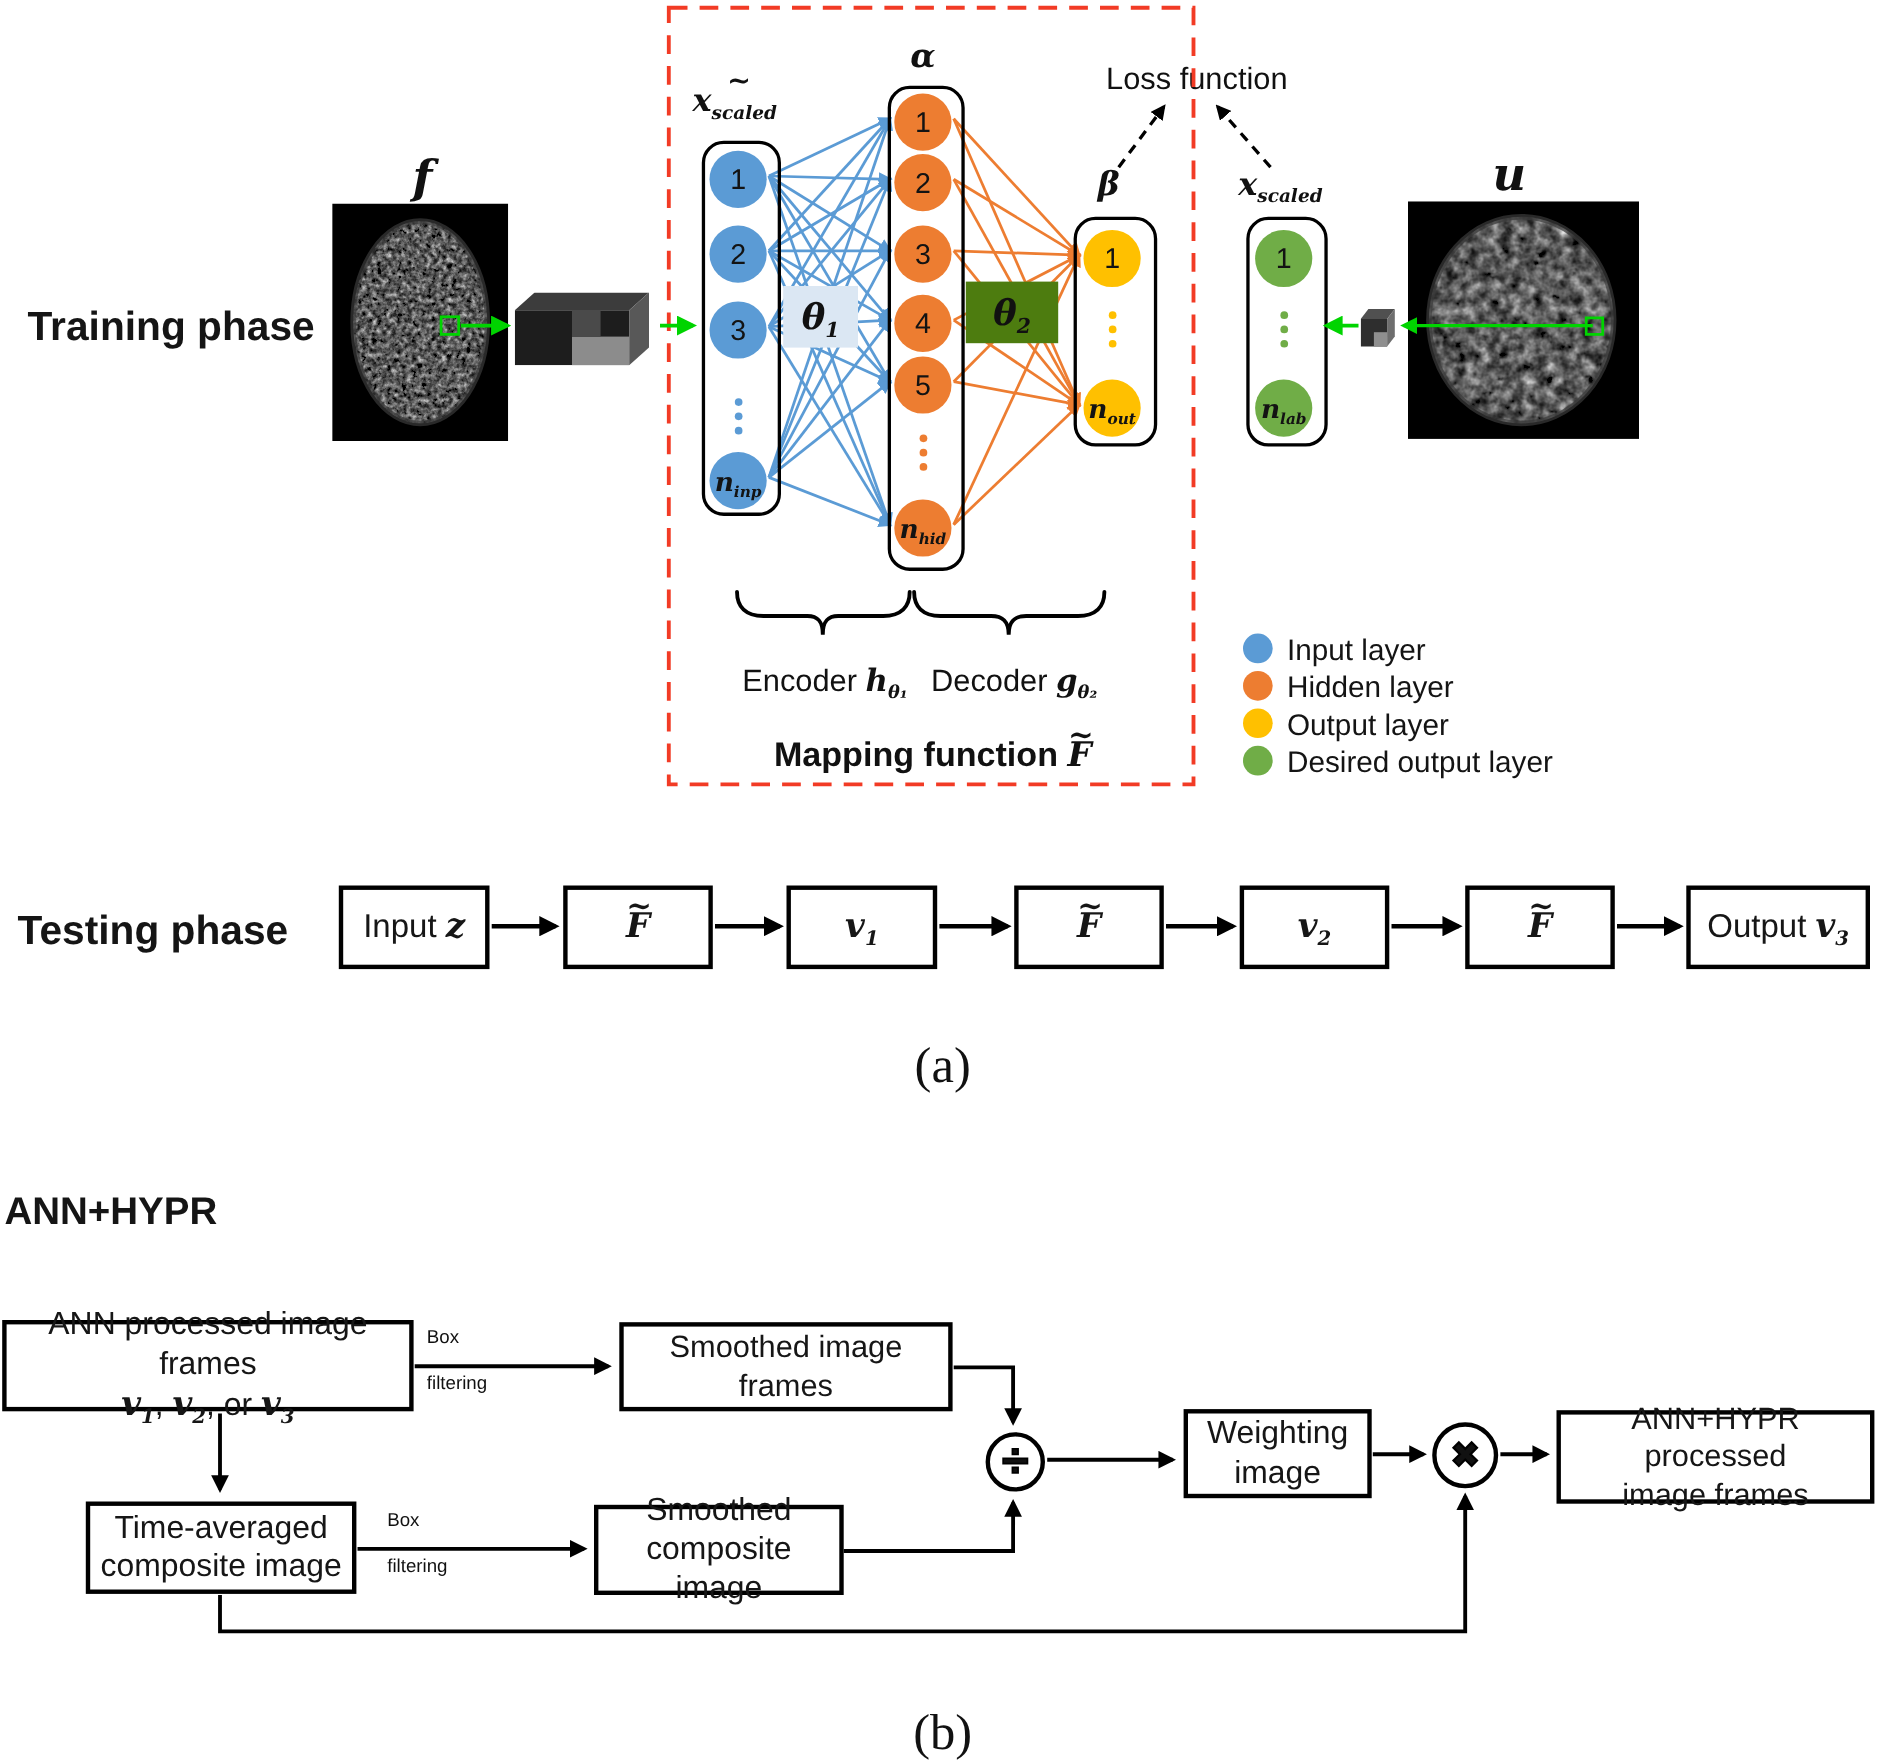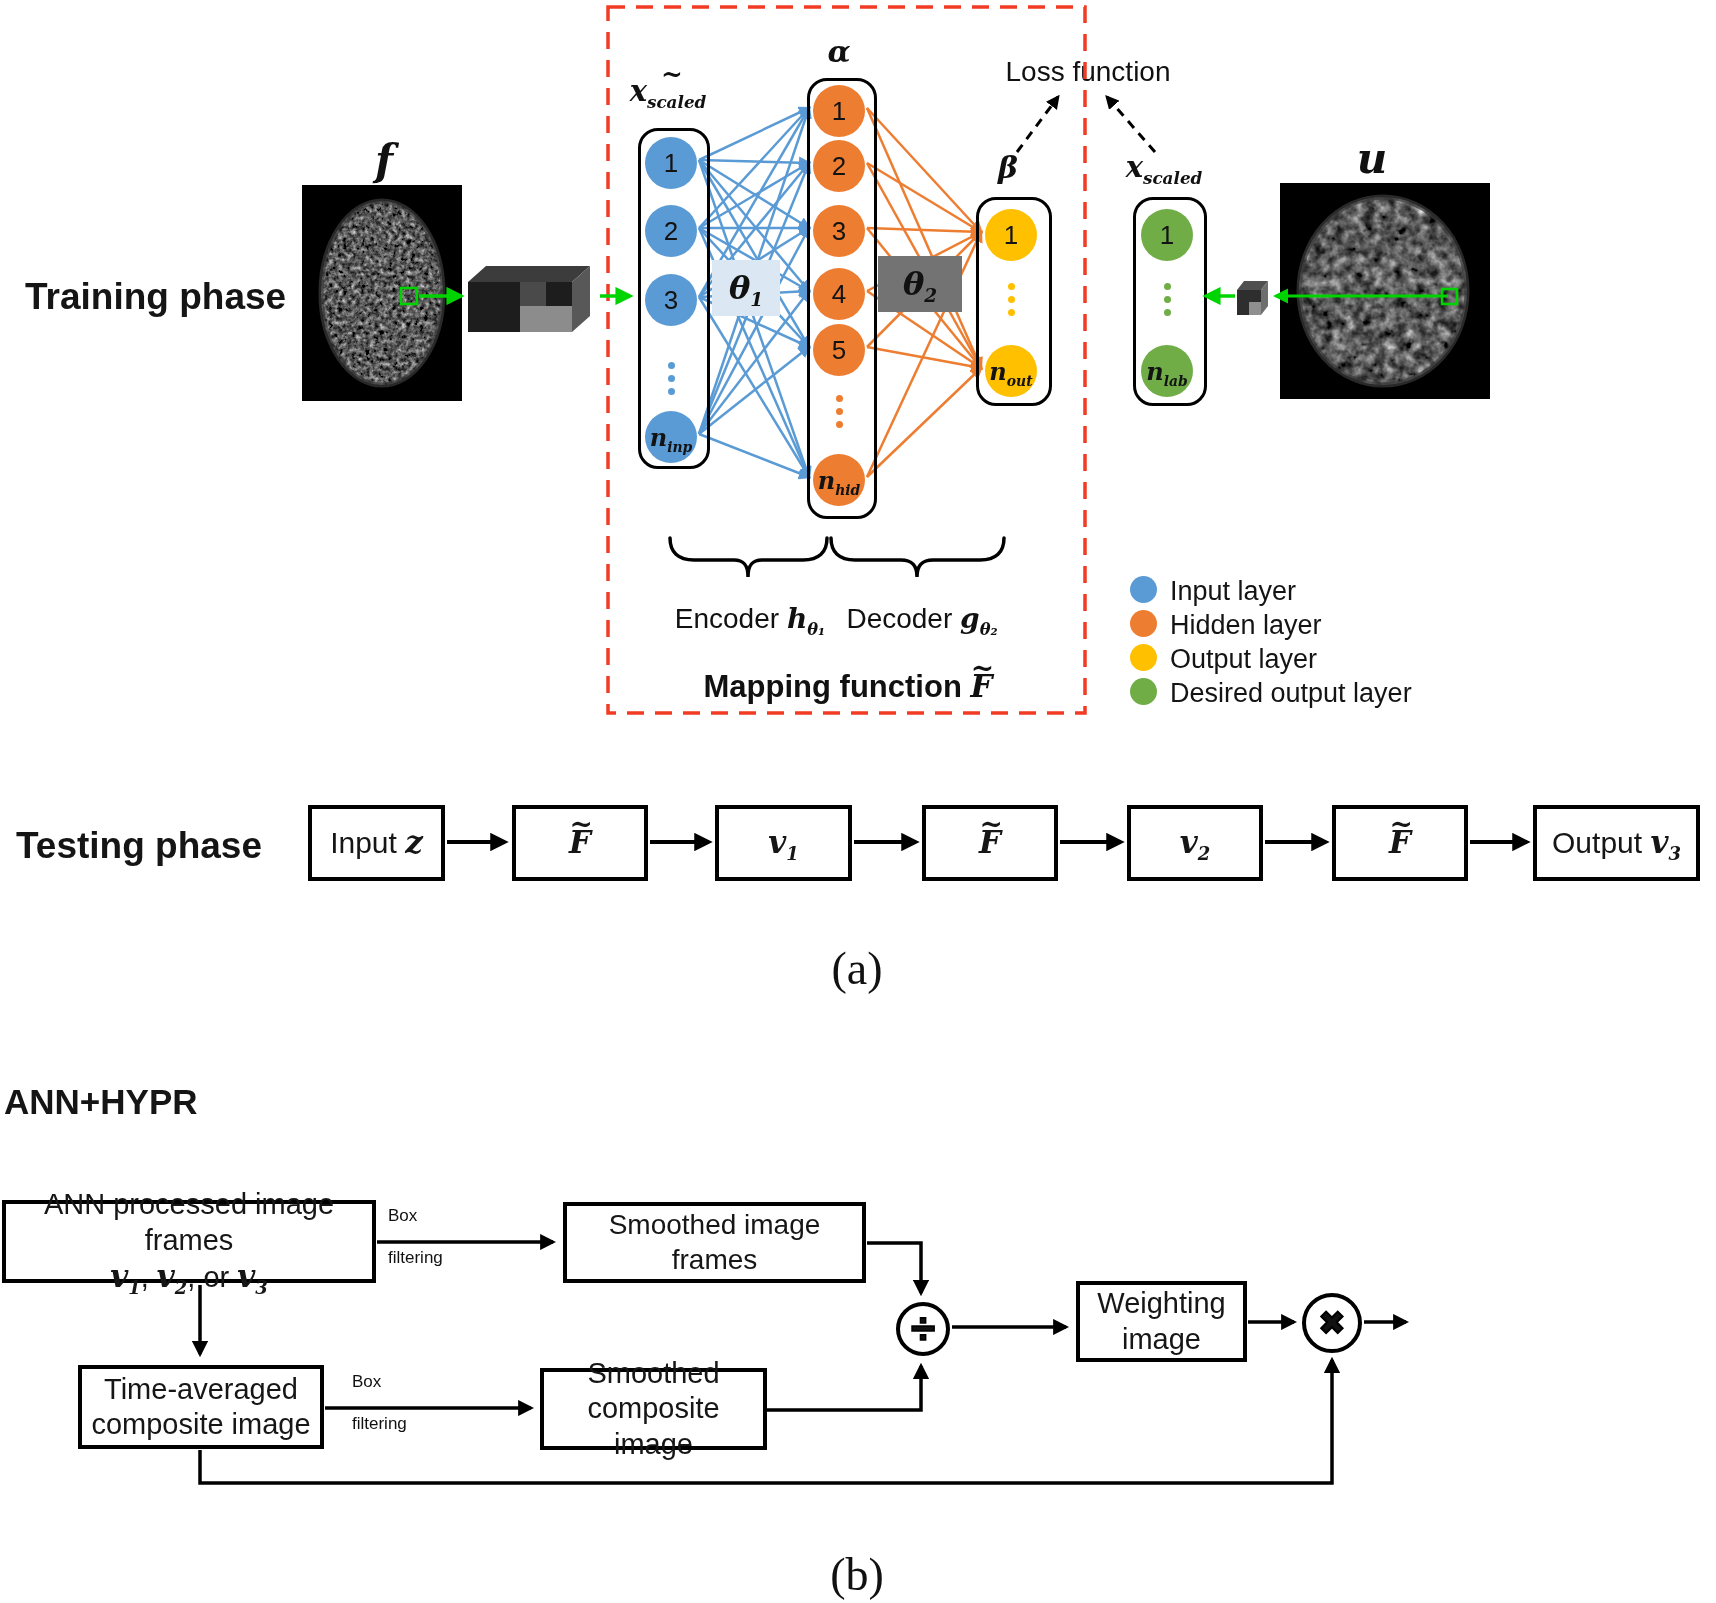--- a/index.html
+++ b/index.html
@@ -188,21 +188,21 @@
   <div class="clabel" style="left:606px;top:74px;width:124px;font-size:29px"><span class="math"><span class="tld">~</span><span>x</span><sub>scaled</sub></span></div>
   <div class="clabel" style="left:799px;top:34px;width:80px;font-size:30px"><span class="math"><span>α</span></span></div>
   <div class="clabel" style="left:968px;top:150px;width:80px;font-size:30px"><span class="math"><span>β</span></span></div>
   <div class="clabel" style="left:1106px;top:150px;width:116px;font-size:29px"><span class="math"><span>x</span><sub>scaled</sub></span></div>
 
   <div class="clabel" style="left:993px;top:56px;width:190px;font-size:28px">Loss function</div>
 
   <div class="theta-box" style="left:712px;top:260px;width:68px;height:56px;background:#dbe7f3">
       <span class="math"><span>θ</span><sub>1</sub></span>
     </div>
-  <div class="theta-box" style="left:878px;top:256px;width:84px;height:56px;background:#737373">
+  <div class="theta-box" style="left:878px;top:256px;width:84px;height:56px;background:#4d7c0f">
       <span class="math"><span>θ</span><sub>2</sub></span>
     </div>
 
   <div id="layers">
       <div class="layer" style="left: 638px; top: 128px; width: 66px; height: 335px;">
         <div class="node" style="left: 4px; top: 6px; background: rgb(91, 155, 213);">1</div>
         <div class="node" style="left: 4px; top: 74px; background: rgb(91, 155, 213);">2</div>
         <div class="node" style="left: 4px; top: 143px; background: rgb(91, 155, 213);">3</div>
         <div class="dotcol" style="left: 4px; top: 231px;">
           <div class="dot" style="background: rgb(91, 155, 213);"></div>
@@ -316,20 +316,24 @@
       <div><span class="pl">composite image</span></div>
     </div>
   <div class="fbox" style="left:540px;top:1368px;width:227px;height:82px">
       <div><span class="pl">Smoothed</span></div>
       <div><span class="pl">composite image</span></div>
     </div>
   <div class="fbox" style="left:1076px;top:1281px;width:171px;height:81px">
       <div><span class="pl">Weighting</span></div>
       <div><span class="pl">image</span></div>
     </div>
+  <div class="fbox" style="left:1415px;top:1282px;width:289px;height:85px;font-size:28px">
+      <div><span class="pl">ANN+HYPR processed</span></div>
+      <div><span class="pl">image frames</span></div>
+    </div>
 
   <div class="bf-word" style="left:388px;top:1206px">Box</div>
   <div class="bf-word" style="left:388px;top:1248px">filtering</div>
   <div class="bf-word" style="left:352px;top:1372px">Box</div>
   <div class="bf-word" style="left:352px;top:1414px">filtering</div>
 
   <div class="opcircle" style="left:896px;top:1302px;width:54px;height:54px;font-size:44px;line-height:44px">÷</div>
   <div class="opcircle" style="left:1302px;top:1293px;width:60px;height:60px;font-size:32px;-webkit-text-stroke:1px #000">✖</div>
 
   <div class="panel-label" style="left:812px;top:1548px">(b)</div>

